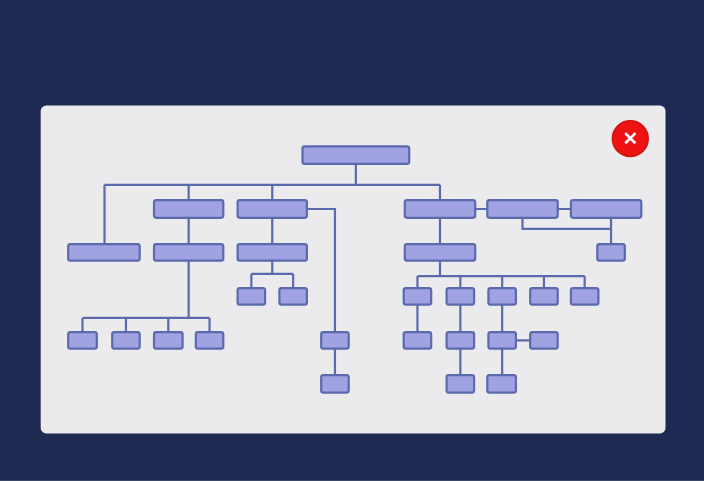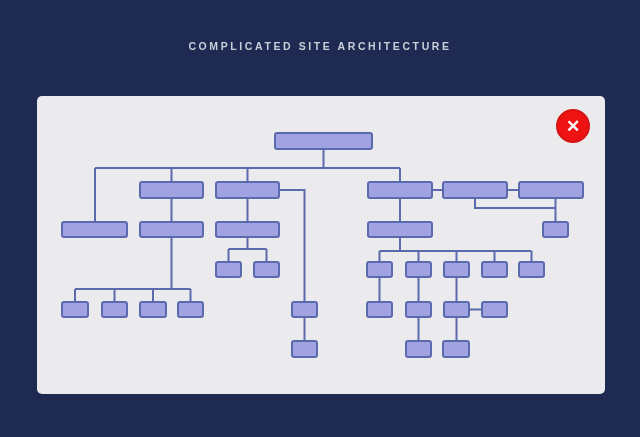--- a/index.html
+++ b/index.html
@@ -45,21 +45,20 @@
     font-size:17px;
     font-weight:bold;
     line-height:1;
     transform:translateY(-0.5px);
   }
 </style>
 </head>
 <body>
 
 <div class="stage">
-  <div class="page-title">COMPLICATED SITE ARCHITECTURE</div>
 
   <div class="panel">
     <svg class="diagram-svg" xmlns="http://www.w3.org/2000/svg" viewBox="0 0 568 298">
         <polyline points="286.5,53 286.5,72" fill="none" stroke="#5b69ad" stroke-width="2"></polyline>
         <polyline points="58,72 363,72" fill="none" stroke="#5b69ad" stroke-width="2"></polyline>
         <polyline points="58,72 58,126" fill="none" stroke="#5b69ad" stroke-width="2"></polyline>
         <polyline points="134.5,72 134.5,86" fill="none" stroke="#5b69ad" stroke-width="2"></polyline>
         <polyline points="210.5,72 210.5,86" fill="none" stroke="#5b69ad" stroke-width="2"></polyline>
         <polyline points="363,72 363,86" fill="none" stroke="#5b69ad" stroke-width="2"></polyline>
         <polyline points="134.5,102 134.5,126" fill="none" stroke="#5b69ad" stroke-width="2"></polyline>

